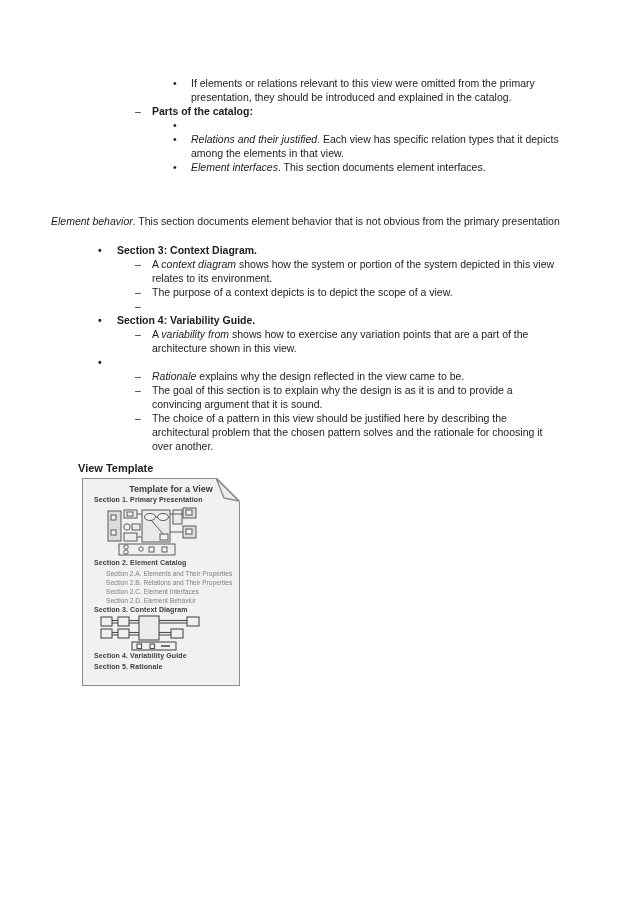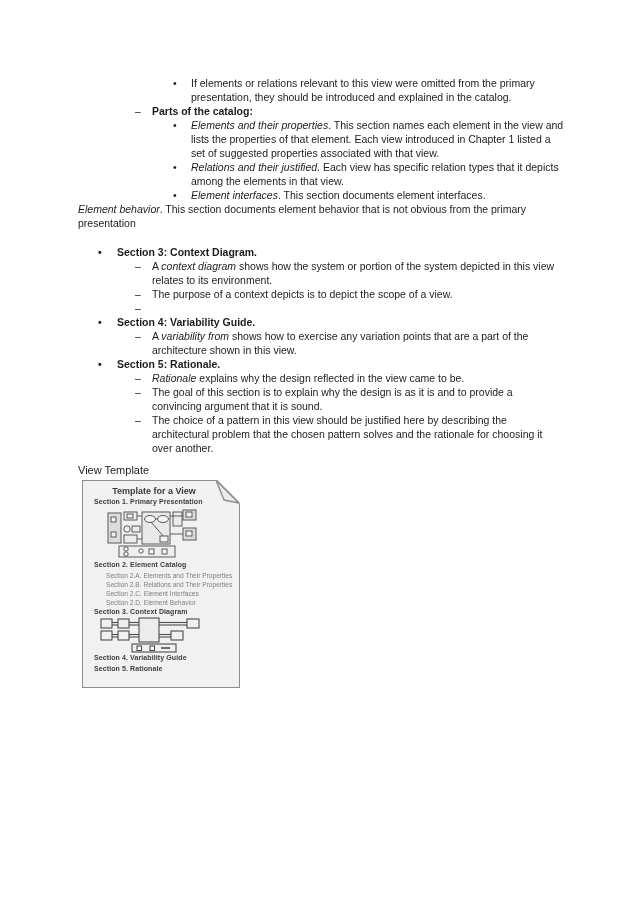--- a/index.html
+++ b/index.html
@@ -26,27 +26,28 @@
   .l2 { padding-left: 135px; }
   .l2 .marker { width: 17px; }
   .l3 { padding-left: 173px; }
   .l3 .marker { width: 18px; }
   .t { flex: 1 1 auto; }
   .bold { font-weight: 700; }
   i { font-style: italic; }
   .flush-para {
     font-size: 10.5px;
     line-height: 14px;
-    padding-left: 78px;
+    padding-left: 51px;
     margin-right: 74px;
+    margin-top: 40px;
   }
   .sections-block { margin-top: 15px; }
   .view-template-heading {
     font-size: 11px;
-    font-weight: 400;
+    font-weight: 700;
     line-height: 14px;
     padding-left: 78px;
     margin-top: 8px;
   }
   
   .figure-page {
     position: relative;
     margin-left: 82px;
     margin-top: 3px;
     width: 158px;
@@ -57,21 +58,21 @@
   .dog-ear {
     position: absolute;
     top: -1.5px;
     right: -1.5px;
     width: 25px;
     height: 25px;
   }
   .fig-title {
     position: absolute;
     top: 5px;
-    left: 0;
+    left: 17px;
     width: 100%;
     text-align: center;
     font-size: 9px;
     font-weight: 700;
     color: #3b3b3b;
     padding-right: 14px;
   }
   .fig-heading {
     position: absolute;
     left: 11px;
@@ -111,21 +112,20 @@
       <span class="t">If elements or relations relevant to this view were omitted from the primary presentation, they should be introduced and explained in the catalog.</span>
     </div>
 
   <div class="li l2">
       <span class="marker">–</span>
       <span class="t bold">Parts of the catalog:</span>
     </div>
 
   <div class="li l3">
       <span class="marker">•</span>
-      <span class="t"><i>Elements and their properties</i><span>. This section names each element in the view and lists the properties of that element. Each view introduced in Chapter 1 listed a set of suggested properties associated with that view.</span></span>
     </div>
 
   <div class="li l3">
       <span class="marker">•</span>
       <span class="t"><i>Relations and their justified</i><span>. Each view has specific relation types that it depicts among the elements in that view.</span></span>
     </div>
 
   <div class="li l3">
       <span class="marker">•</span>
       <span class="t"><i>Element interfaces</i><span>. This section documents element interfaces.</span></span>
@@ -155,21 +155,20 @@
         <span class="marker bold">•</span>
         <span class="t bold">Section 4: Variability Guide.</span>
       </div>
     <div class="li l2">
         <span class="marker">–</span>
         <span class="t"><span>A </span><i>variability from</i><span> shows how to exercise any variation points that are a part of the architecture shown in this view.</span></span>
       </div>
 
     <div class="li l1">
         <span class="marker bold">•</span>
-        <span class="t bold">Section 5: Rationale.</span>
       </div>
     <div class="li l2">
         <span class="marker">–</span>
         <span class="t"><i>Rationale</i><span> explains why the design reflected in the view came to be.</span></span>
       </div>
     <div class="li l2">
         <span class="marker">–</span>
         <span class="t"><span>The goal of this section is to explain why the design is as it is and to provide a convincing argument that it is sound.</span></span>
       </div>
     <div class="li l2">

